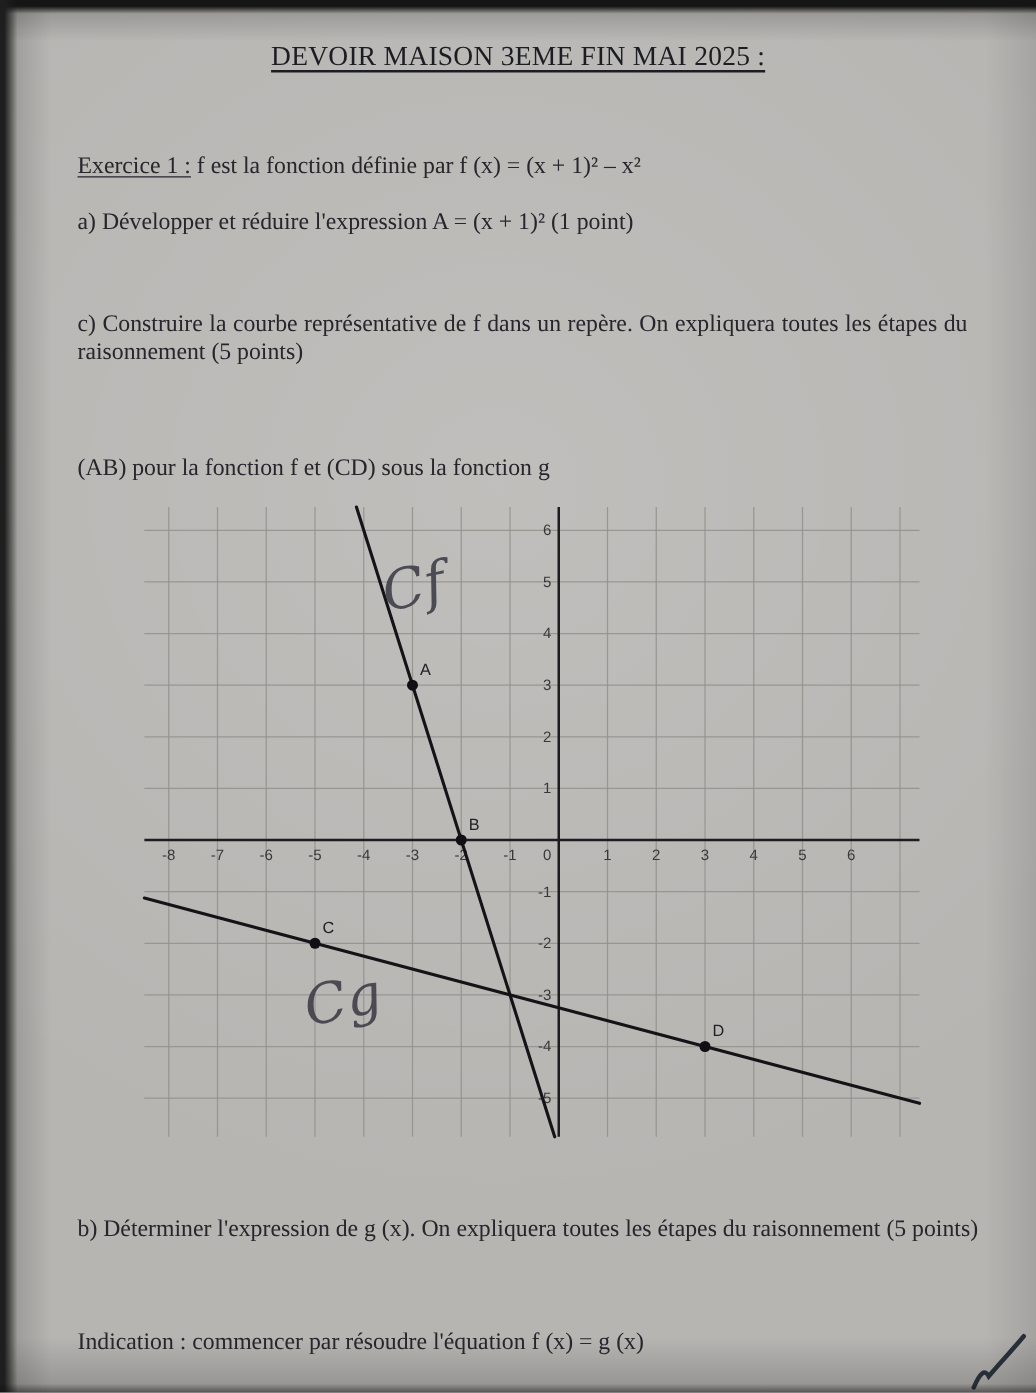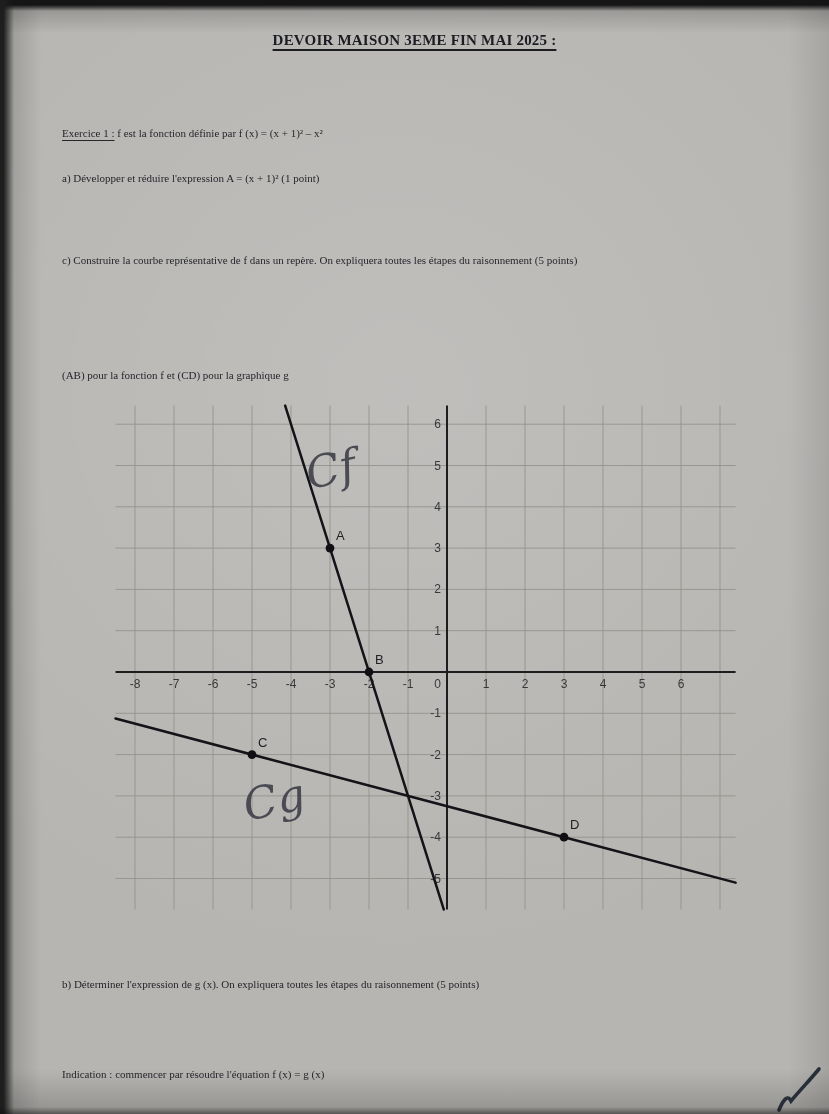--- a/index.html
+++ b/index.html
@@ -12,23 +12,23 @@
       #b6b5b2;
     font-family:"Liberation Serif", serif;color:#26262c;
   }
   .edge-top{position:absolute;top:0;left:0;right:0;height:11px;
     background:linear-gradient(180deg,#151515 45%,rgba(21,21,21,0));}
   .edge-left{position:absolute;top:0;left:0;bottom:0;width:14px;
     background:linear-gradient(90deg,#1e1e1e 25%,rgba(50,50,48,0));}
   .edge-bottom{position:absolute;bottom:0;left:0;right:0;height:7px;
     background:linear-gradient(0deg,rgba(10,10,10,.45),rgba(10,10,10,0));}
   h1.title{position:absolute;top:32px;left:0;right:0;margin:0;text-align:center;
-    font-size:15px;font-weight:700;color:#1c1c23;letter-spacing:.2px;}
+    font-size:22px;font-weight:400;color:#1c1c23;letter-spacing:.2px;}
   .title span{text-decoration:underline;text-decoration-thickness:2px;text-underline-offset:4px;}
-  .para{position:absolute;left:62px;width:712px;margin:0;font-size:11px;line-height:22px;}
+  .para{position:absolute;left:62px;width:712px;margin:0;font-size:19px;line-height:22px;}
   .nw{white-space:nowrap;}
   .just{text-align:justify;}
   .u{text-decoration:underline;text-underline-offset:3px;}
   #ex1-intro{top:122px}
   #ex1-a{top:167px}
   #ex1-b{top:207px}
   #ex1-c{top:249px}
   #ex2-intro{top:341px}
   #ex2-intro2{top:364px}
   #graph-svg{position:absolute;left:0;top:398px;}
@@ -43,21 +43,21 @@
 
 <div class="photo">
 
   <h1 class="title"><span>DEVOIR MAISON 3EME FIN MAI 2025 :</span></h1>
 
   <p class="para nw" id="ex1-intro"><span class="u">Exercice 1 :</span><span> f est la fonction définie par f (x) = (x + 1)² – x²</span></p>
 
   <p class="para nw" id="ex1-a">a) Développer et réduire l'expression A = (x + 1)² (1 point)</p>
   <p class="para just" id="ex1-c">c) Construire la courbe représentative de f dans un repère. On expliquera toutes les étapes du raisonnement (5 points)</p>
 
-  <p class="para nw" id="ex2-intro2">(AB) pour la fonction f et (CD) pour la graphique g</p>
+  <p class="para nw" id="ex2-intro2">(AB) pour la fonction f et (CD) sous la fonction g</p>
 
   <svg id="graph-svg" width="829" height="517">
       <line x1="135" y1="7.615000000000009" x2="135" y2="511.475" stroke="#92918b" stroke-width="1" opacity="0.85"></line>
       <line x1="174" y1="7.615000000000009" x2="174" y2="511.475" stroke="#92918b" stroke-width="1" opacity="0.85"></line>
       <line x1="213" y1="7.615000000000009" x2="213" y2="511.475" stroke="#92918b" stroke-width="1" opacity="0.85"></line>
       <line x1="252" y1="7.615000000000009" x2="252" y2="511.475" stroke="#92918b" stroke-width="1" opacity="0.85"></line>
       <line x1="291" y1="7.615000000000009" x2="291" y2="511.475" stroke="#92918b" stroke-width="1" opacity="0.85"></line>
       <line x1="330" y1="7.615000000000009" x2="330" y2="511.475" stroke="#92918b" stroke-width="1" opacity="0.85"></line>
       <line x1="369" y1="7.615000000000009" x2="369" y2="511.475" stroke="#92918b" stroke-width="1" opacity="0.85"></line>
       <line x1="408" y1="7.615000000000009" x2="408" y2="511.475" stroke="#92918b" stroke-width="1" opacity="0.85"></line>

